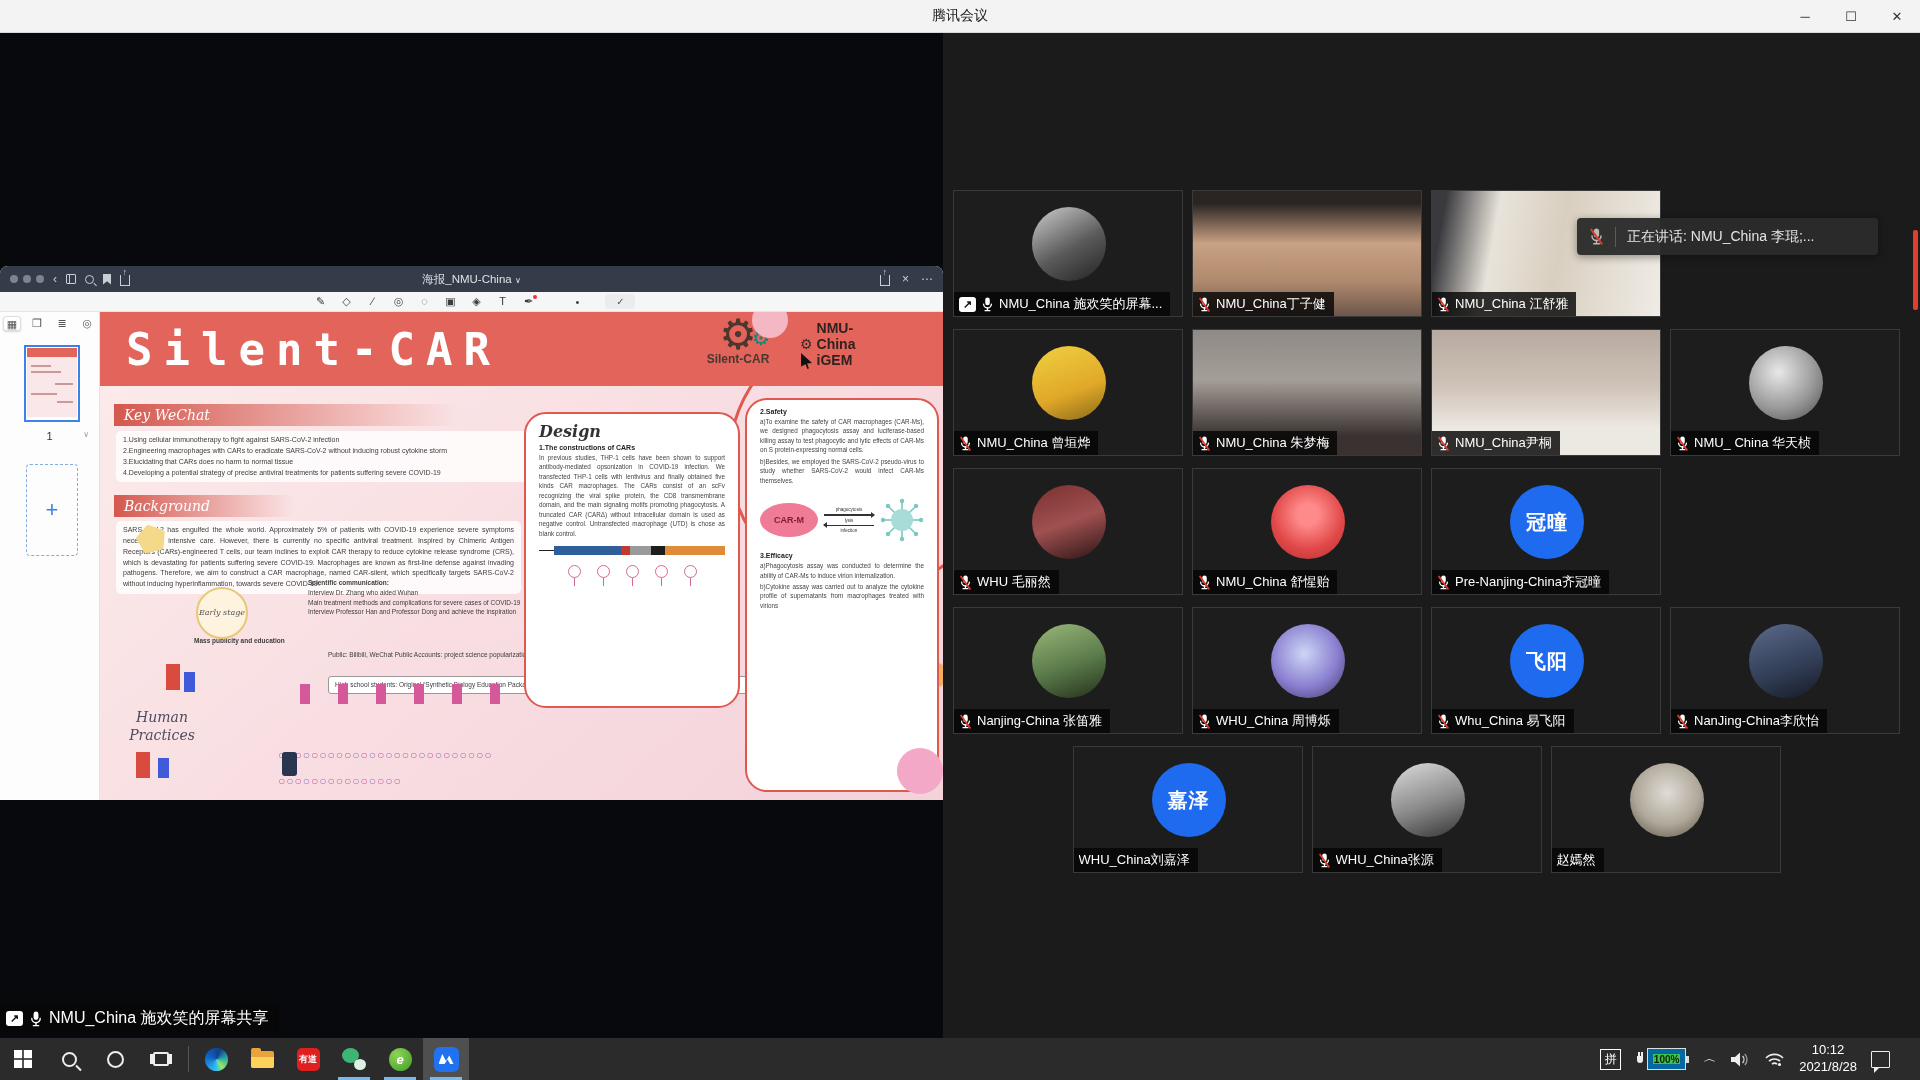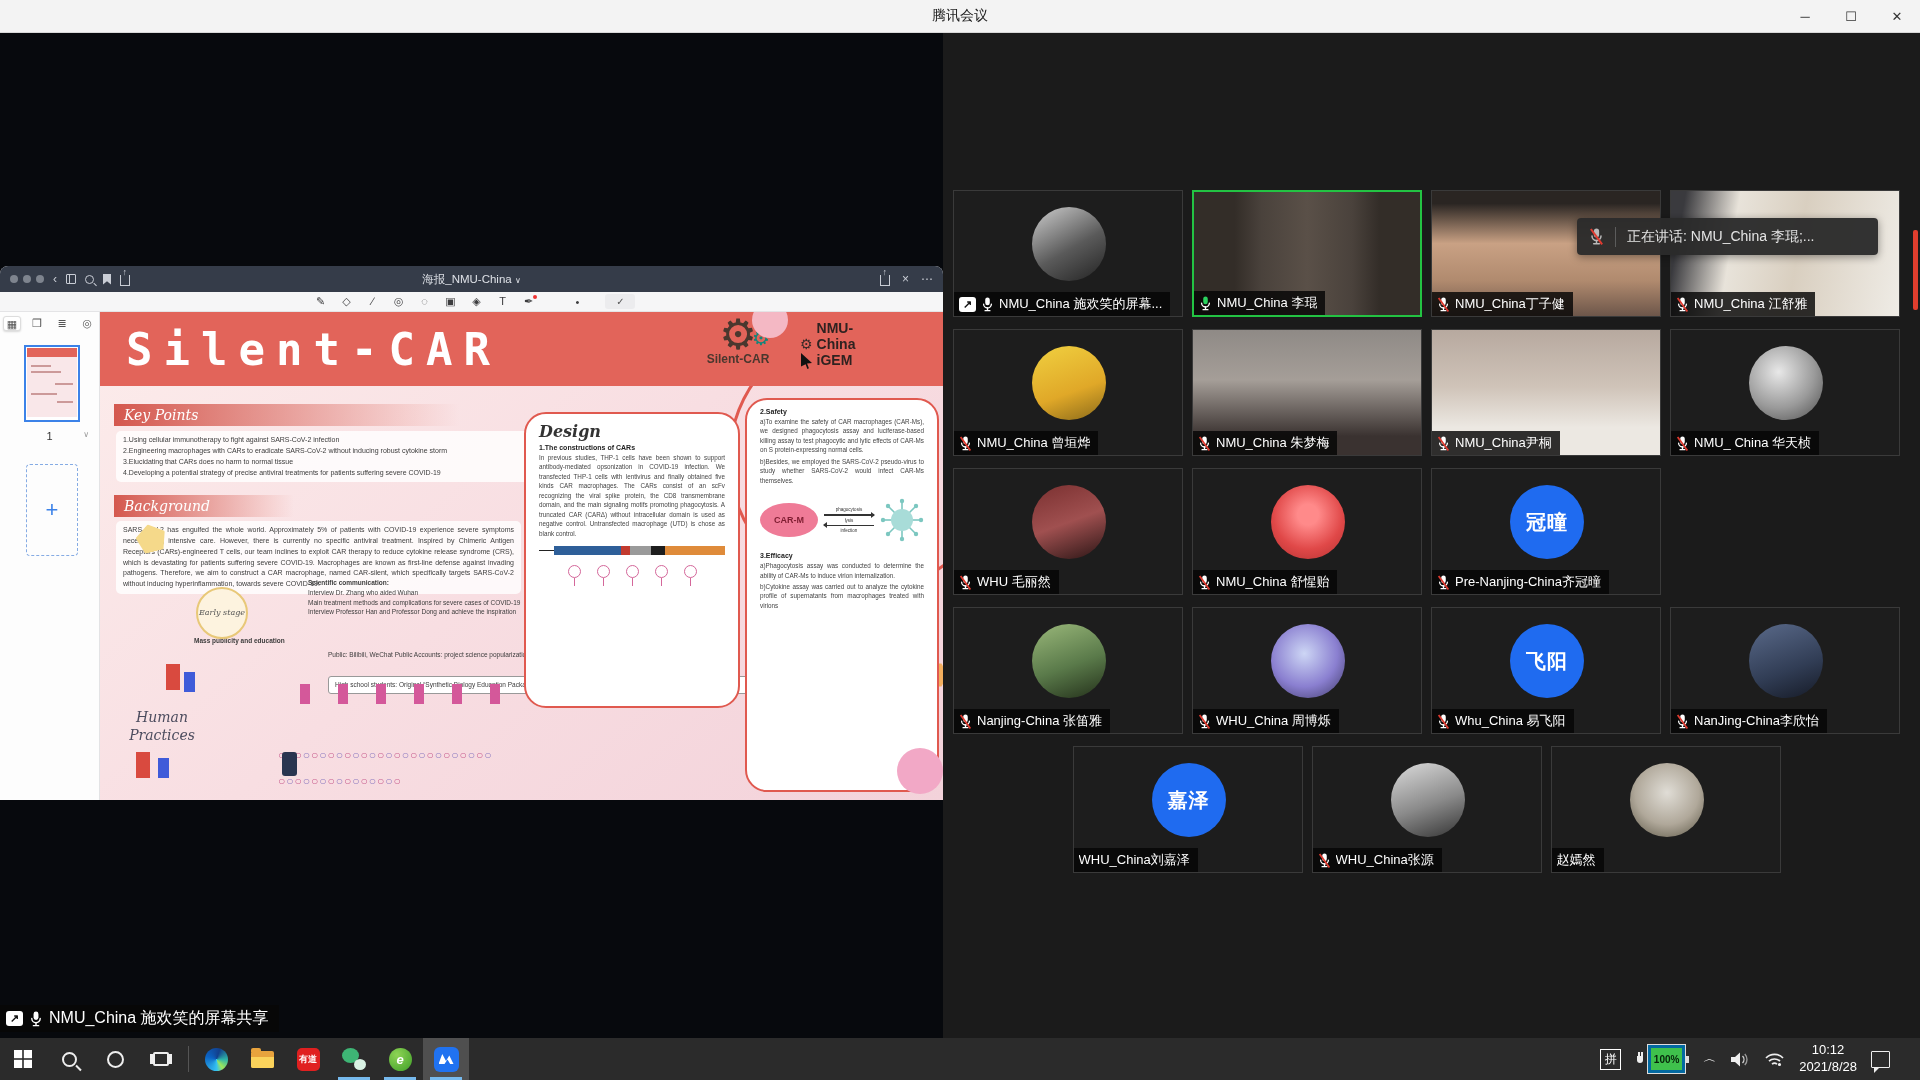--- a/index.html
+++ b/index.html
@@ -131,21 +131,21 @@
   .wechat::after{content:"";position:absolute;width:12px;height:11px;border-radius:50%;background:#d9f2e4;right:0;bottom:0}
   .br360{width:23px;height:23px;border-radius:50%;background:radial-gradient(circle at 35% 30%,#8ed455,#3f9e28);color:#fff;font-weight:bold;font-size:13px;display:flex;align-items:center;justify-content:center;font-style:italic}
   .meet{width:25px;height:25px;border-radius:6px;background:#2072f0;display:flex;align-items:center;justify-content:center}
   .meet i{width:15px;height:10px;background:#fff;clip-path:polygon(0 100%,25% 0,50% 70%,72% 15%,100% 100%,78% 100%,60% 55%,40% 100%)}
   .tray{margin-left:auto;display:flex;align-items:center;gap:14px;padding-right:30px;color:#fff}
   .ime{width:21px;height:21px;border:1px solid #fff;font-size:12px;display:flex;align-items:center;justify-content:center}
   .bat{display:flex;align-items:center;gap:1px}
   .plug{width:10px;height:14px;position:relative;margin-right:2px}
   .plug::before{content:"";position:absolute;left:2px;top:4px;width:6px;height:7px;background:#eee;border-radius:0 0 3px 3px}
   .plug::after{content:"";position:absolute;left:3px;top:0;width:1.6px;height:4px;background:#eee;box-shadow:3px 0 0 #eee}
-  .batbody{width:37px;height:28px;background:#3fc14c;border:3px solid #0369a1;outline:1px solid #ddd;display:flex;align-items:center;justify-content:center;font-size:10px;font-weight:bold;color:#06230a}
+  .batbody{width:37px;height:20px;background:#3fc14c;border:5px solid #0369a1;outline:1px solid #ddd;display:flex;align-items:center;justify-content:center;font-size:10px;font-weight:bold;color:#06230a}
   .battip{width:3px;height:7px;background:#ddd}
   .chev{font-size:13px;color:#eee;transform:scaleY(.8)}
   .clock{font-size:13px;line-height:1.3;text-align:center}
   .action{width:19px;height:17px;border:1.6px solid #eee;border-radius:1px;position:relative}
   .action::after{content:"";position:absolute;left:2px;bottom:-6px;border-top:5px solid #eee;border-right:5px solid transparent}
   .walker{background:#d4589a}
   .silhouette-red{background:#d94a3f}.silhouette-blue{background:#3f5bd9}
   .moon{position:absolute;width:22px;height:22px;border-radius:50%;background:#f2a0bb;z-index:1}
 </style>
 </head>
@@ -233,21 +233,21 @@
             <div class="igem">
               <span class="gear-mini">⚙</span>
               <div class="igem-txt">
                   <div>NMU-</div>
                   <div>China</div>
                   <div>iGEM</div>
                 </div>
             </div>
           </div>
 
-          <div class="ribbon" style="left:14px;top:92px;width:345px">Key Points</div>
+          <div class="ribbon" style="left:14px;top:92px;width:345px">Key WeChat</div>
           <div class="tinybox" style="left:16px;top:119px;width:532px">
             <div>1.Using cellular immunotherapy to fight against SARS-CoV-2 infection</div>
             <div>2.Engineering macrophages with CARs to eradicate SARS-CoV-2 without inducing robust cytokine storm</div>
             <div>3.Elucidating that CARs does no harm to normal tissue</div>
             <div>4.Developing a potential strategy of precise antiviral treatments for patients suffering severe COVID-19</div>
           </div>
 
           <div class="ribbon" style="left:14px;top:183px;width:180px">Background</div>
           <div class="tinybox" style="left:16px;top:209px;width:405px;text-align:justify">SARS-CoV-2 has engulfed the whole world. Approximately 5% of patients with COVID-19 experience severe symptoms necessitating intensive care. However, there is currently no specific antiviral treatment. Inspired by Chimeric Antigen Receptors (CARs)-engineered T cells, our team inclines to exploit CAR therapy to reduce cytokine release syndrome (CRS), which is devastating for patients suffering severe COVID-19. Macrophages are known as first-line defense against invading pathogens. Therefore, we aim to construct a CAR macrophage, named CAR-silent, which specifically targets SARS-CoV-2 without inducing hyperinflammation, towards severe COVID-19.</div>
 
@@ -376,34 +376,20 @@
       <svg class="mic on" viewBox="0 0 16 20" width="13" height="17">
         <rect class="cap" x="5.2" y="1.5" width="5.6" height="9.5" rx="2.8"></rect>
         <path class="st" d="M3.2 9.5a4.8 4.8 0 0 0 9.6 0"></path>
         <line class="st" x1="8" y1="14.3" x2="8" y2="17"></line>
               <line class="st" x1="5" y1="17.6" x2="11" y2="17.6"></line>
         <line class="slash" x1="2" y1="2" x2="14" y2="18.5"></line>
       </svg>
       <span class="pname">NMU_China 施欢笑的屏幕...</span>
     </div>
   </div>
-        <div class="tile speaking">
-    <div class="avatar full" style="background: linear-gradient(90deg, rgb(51, 45, 40) 18%, rgb(74, 66, 60) 30%, rgb(90, 80, 72) 50%, rgb(74, 66, 60) 70%, rgb(51, 45, 40) 82%);"></div>
-    <div class="label">
-
-      <svg class="mic active" viewBox="0 0 16 20" width="13" height="17">
-        <rect class="cap" x="5.2" y="1.5" width="5.6" height="9.5" rx="2.8"></rect>
-        <path class="st" d="M3.2 9.5a4.8 4.8 0 0 0 9.6 0"></path>
-        <line class="st" x1="8" y1="14.3" x2="8" y2="17"></line>
-              <line class="st" x1="5" y1="17.6" x2="11" y2="17.6"></line>
-        <line class="slash" x1="2" y1="2" x2="14" y2="18.5"></line>
-      </svg>
-      <span class="pname">NMU_China 李琨</span>
-    </div>
-  </div>
         <div class="tile">
     <div class="avatar full" style="background: linear-gradient(rgb(42, 37, 34) 10%, rgb(201, 161, 132) 42%, rgb(176, 138, 110) 72%, rgb(109, 86, 74));"></div>
     <div class="label">
 
       <svg class="mic muted" viewBox="0 0 16 20" width="13" height="17">
         <rect class="cap" x="5.2" y="1.5" width="5.6" height="9.5" rx="2.8"></rect>
         <path class="st" d="M3.2 9.5a4.8 4.8 0 0 0 9.6 0"></path>
         <line class="st" x1="8" y1="14.3" x2="8" y2="17"></line>
               <line class="st" x1="5" y1="17.6" x2="11" y2="17.6"></line>
         <line class="slash" x1="2" y1="2" x2="14" y2="18.5"></line>

